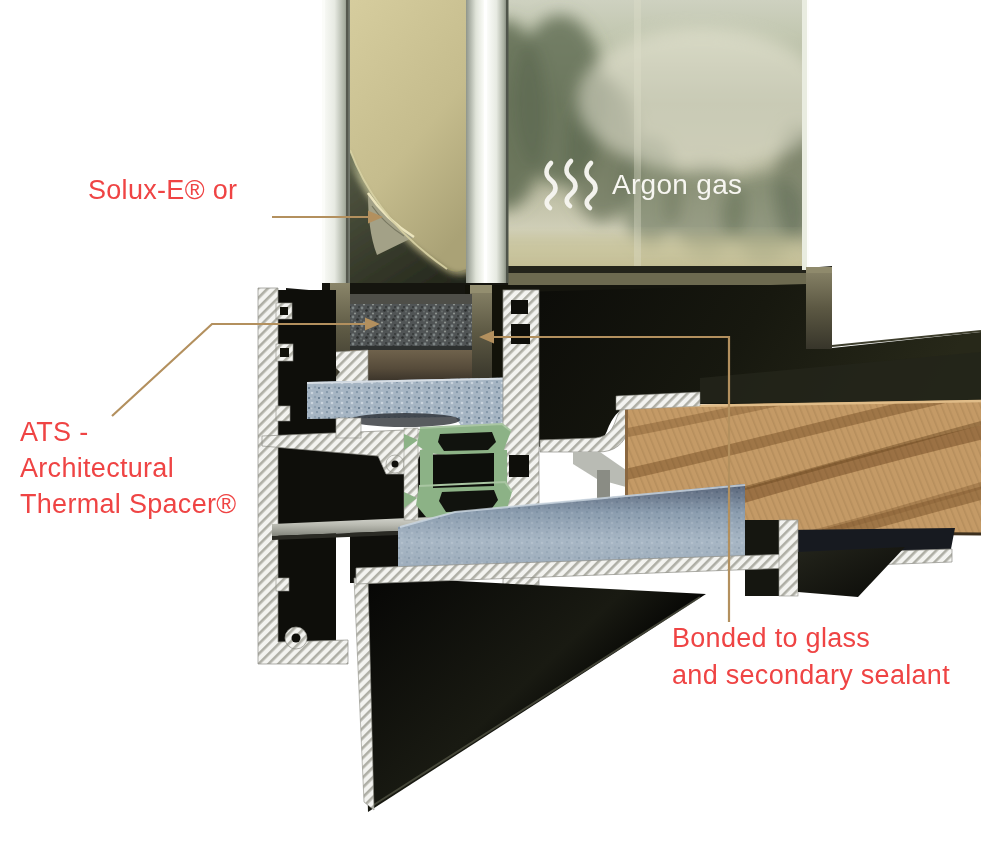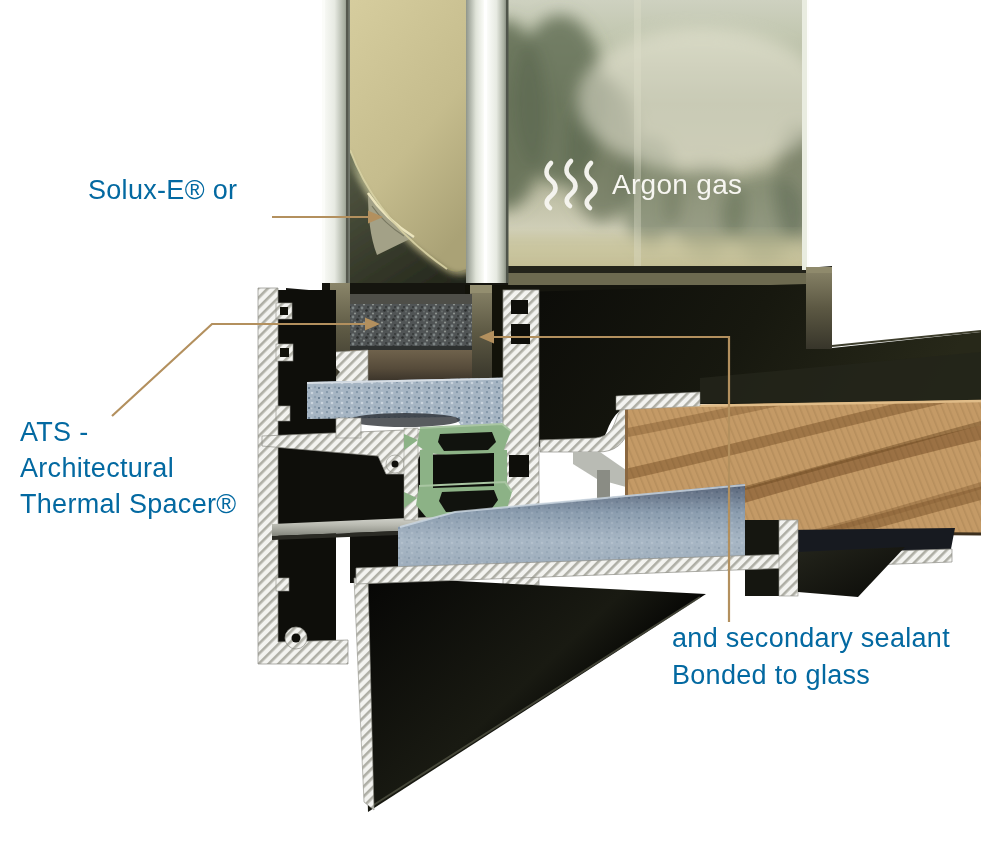--- a/index.html
+++ b/index.html
@@ -1,20 +1,20 @@
 <!DOCTYPE html>
 <html><head>
 <meta charset="utf-8">
 <style>
   html,body{margin:0;padding:0;background:#ffffff;}
   .stage{position:relative;width:981px;height:850px;background:#ffffff;overflow:hidden;
          font-family:"Liberation Sans",sans-serif;}
   .stage svg{position:absolute;left:0;top:0;}
   .diagram-label{position:absolute;font-size:27px;line-height:36px;letter-spacing:.3px;
-                 color:#0369a1;white-space:nowrap;}
+                 color:#ef4444;white-space:nowrap;}
   .diagram-label span{display:block;}
   .label-coating{left:88px;top:172px;}
   .label-spacer{left:20px;top:414px;}
   .label-sealant{left:672px;top:620px;line-height:37px;}
   .label-argon{left:612px;top:167px;color:#f7f6f1;font-size:28px;}
 </style>
 </head>
 <body>
 
 <div class="stage">
@@ -346,17 +346,17 @@
   <span>Argon gas</span>
 </div>
 
 <div class="diagram-label label-spacer">
   <span>ATS -</span>
   <span>Architectural</span>
   <span>Thermal Spacer®</span>
 </div>
 
 <div class="diagram-label label-sealant">
+  <span>Bonded to glass</span>
   <span>and secondary sealant</span>
-  <span>Bonded to glass</span>
 </div>
 
 </div>
 
 </body></html>

